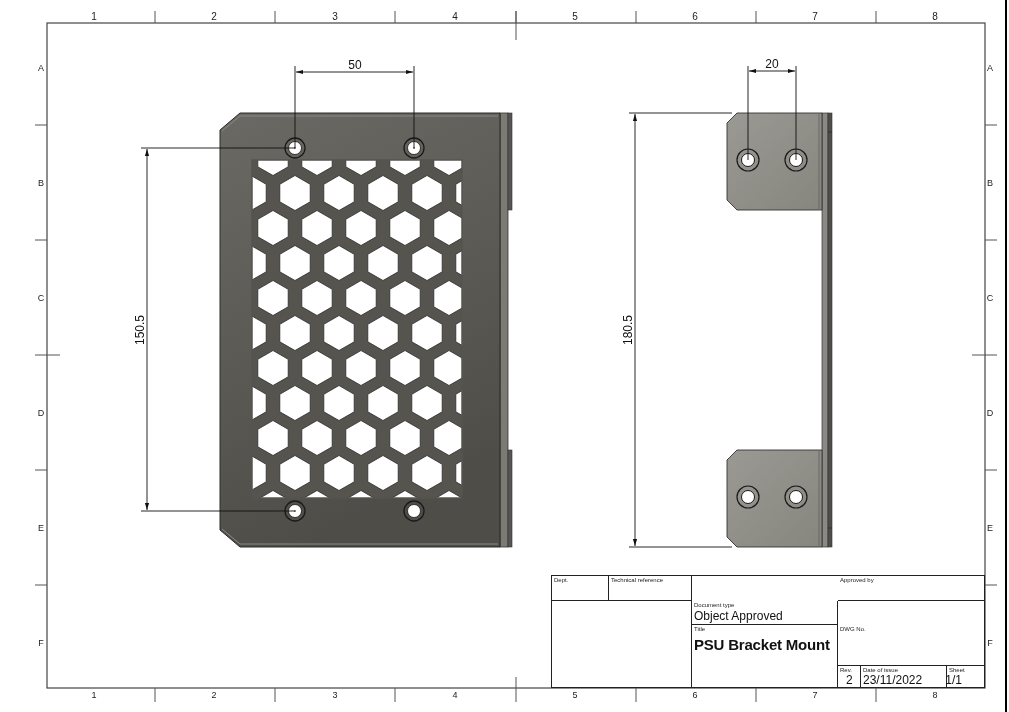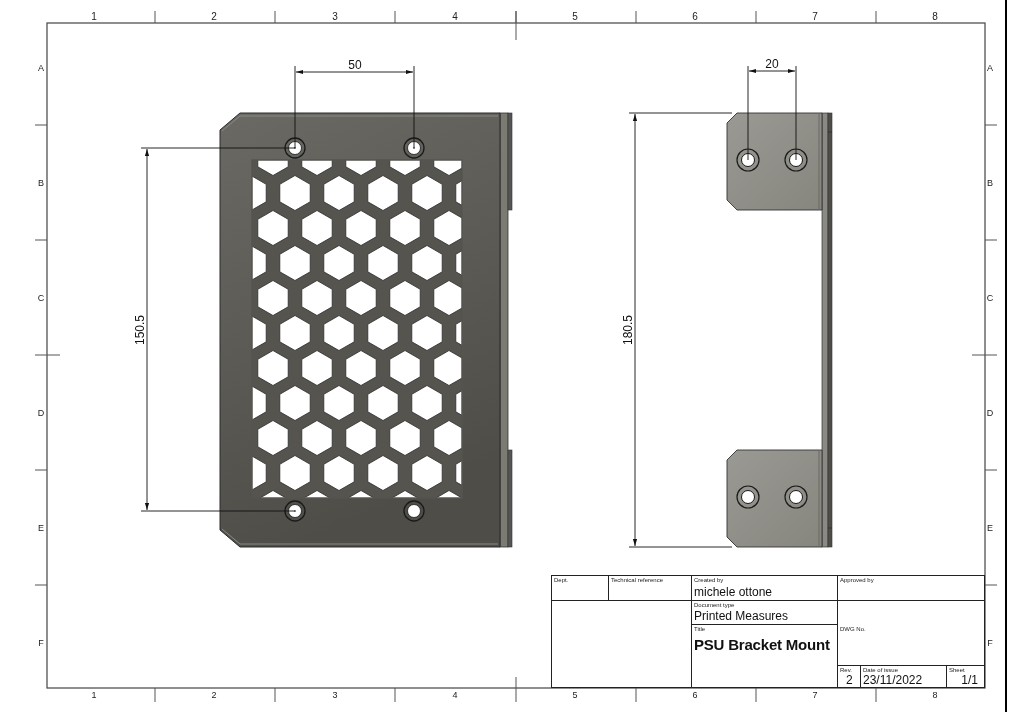--- a/index.html
+++ b/index.html
@@ -5,21 +5,21 @@
   html, body { margin:0; padding:0; background:#ffffff; }
   body { width:1009px; height:712px; position:relative; overflow:hidden; font-family:"Liberation Sans", sans-serif; }
   #sheet { position:absolute; left:0; top:0; }
   .lbl { font-family:"Liberation Sans", sans-serif; font-size:10px; fill:#222; }
   .dimtxt { font-family:"Liberation Sans", sans-serif; font-size:12px; fill:#111; }
   .tb { position:absolute; left:551px; top:575px; width:434px; height:113px; border:1px solid #222; box-sizing:border-box; background:#fff; }
   .cell { position:absolute; box-sizing:border-box; border-right:1px solid #222; border-bottom:1px solid #222; }
   .cap { position:absolute; left:2px; top:1px; font-size:6px; color:#222; white-space:nowrap; }
   .val { position:absolute; left:2px; bottom:1px; font-size:12px; color:#111; white-space:nowrap; }
   .val.title { font-weight:bold; font-size:15px; bottom:auto; top:11px; letter-spacing:-0.2px; }
-  .val.right { left:auto; right:6px;text-align:right; }
+  .val.right { left:auto; right:22px;text-align:right; }
   .scroll-edge { position:absolute; left:1005px; top:0; width:2px; height:712px; background:#000; }
 </style>
 </head>
 <body>
 
 <svg id="sheet" width="1009" height="712" viewBox="0 0 1009 712" xmlns="http://www.w3.org/2000/svg">
   <defs>
     <linearGradient id="plateGrad" x1="0" y1="0" x2="0.3" y2="1">
       <stop offset="0" stop-color="#6a6964"></stop>
       <stop offset="1" stop-color="#4e4d48"></stop>
@@ -305,30 +305,26 @@
 <div class="scroll-edge"></div>
 
 <div class="tb">
   <div class="cell" style="left:0;top:0;width:57px;height:25px;">
     <span class="cap">Dept.</span>
   </div>
   <div class="cell" style="left:57px;top:0;width:83px;height:25px;">
     <span class="cap">Technical reference</span>
   </div>
   <div class="cell" style="left:0;top:25px;width:140px;height:87px;border-bottom:none;"></div>
-  <div class="cell" style="left:140px;top:0;width:146px;height:25px;">
-    <span class="cap">Created by</span>
-    <span class="val">michele ottone</span>
-  </div>
   <div class="cell" style="left:286px;top:0;width:146px;height:25px;border-right:none;">
     <span class="cap">Approved by</span>
   </div>
   <div class="cell" style="left:140px;top:25px;width:146px;height:24px;">
     <span class="cap">Document type</span>
-    <span class="val">Printed Measures</span>
+    <span class="val">Object Approved</span>
   </div>
   <div class="cell" style="left:140px;top:49px;width:146px;height:63px;border-bottom:none;text-decoration:underline;">
     <span class="cap">Title</span>
     <span class="val title">PSU Bracket Mount</span>
   </div>
   <div class="cell" style="left:286px;top:49px;width:146px;height:41px;border-right:none;">
     <span class="cap">DWG No.</span>
   </div>
   <div class="cell" style="left:286px;top:90px;width:23px;height:22px;border-bottom:none;">
     <span class="cap">Rev.</span>

